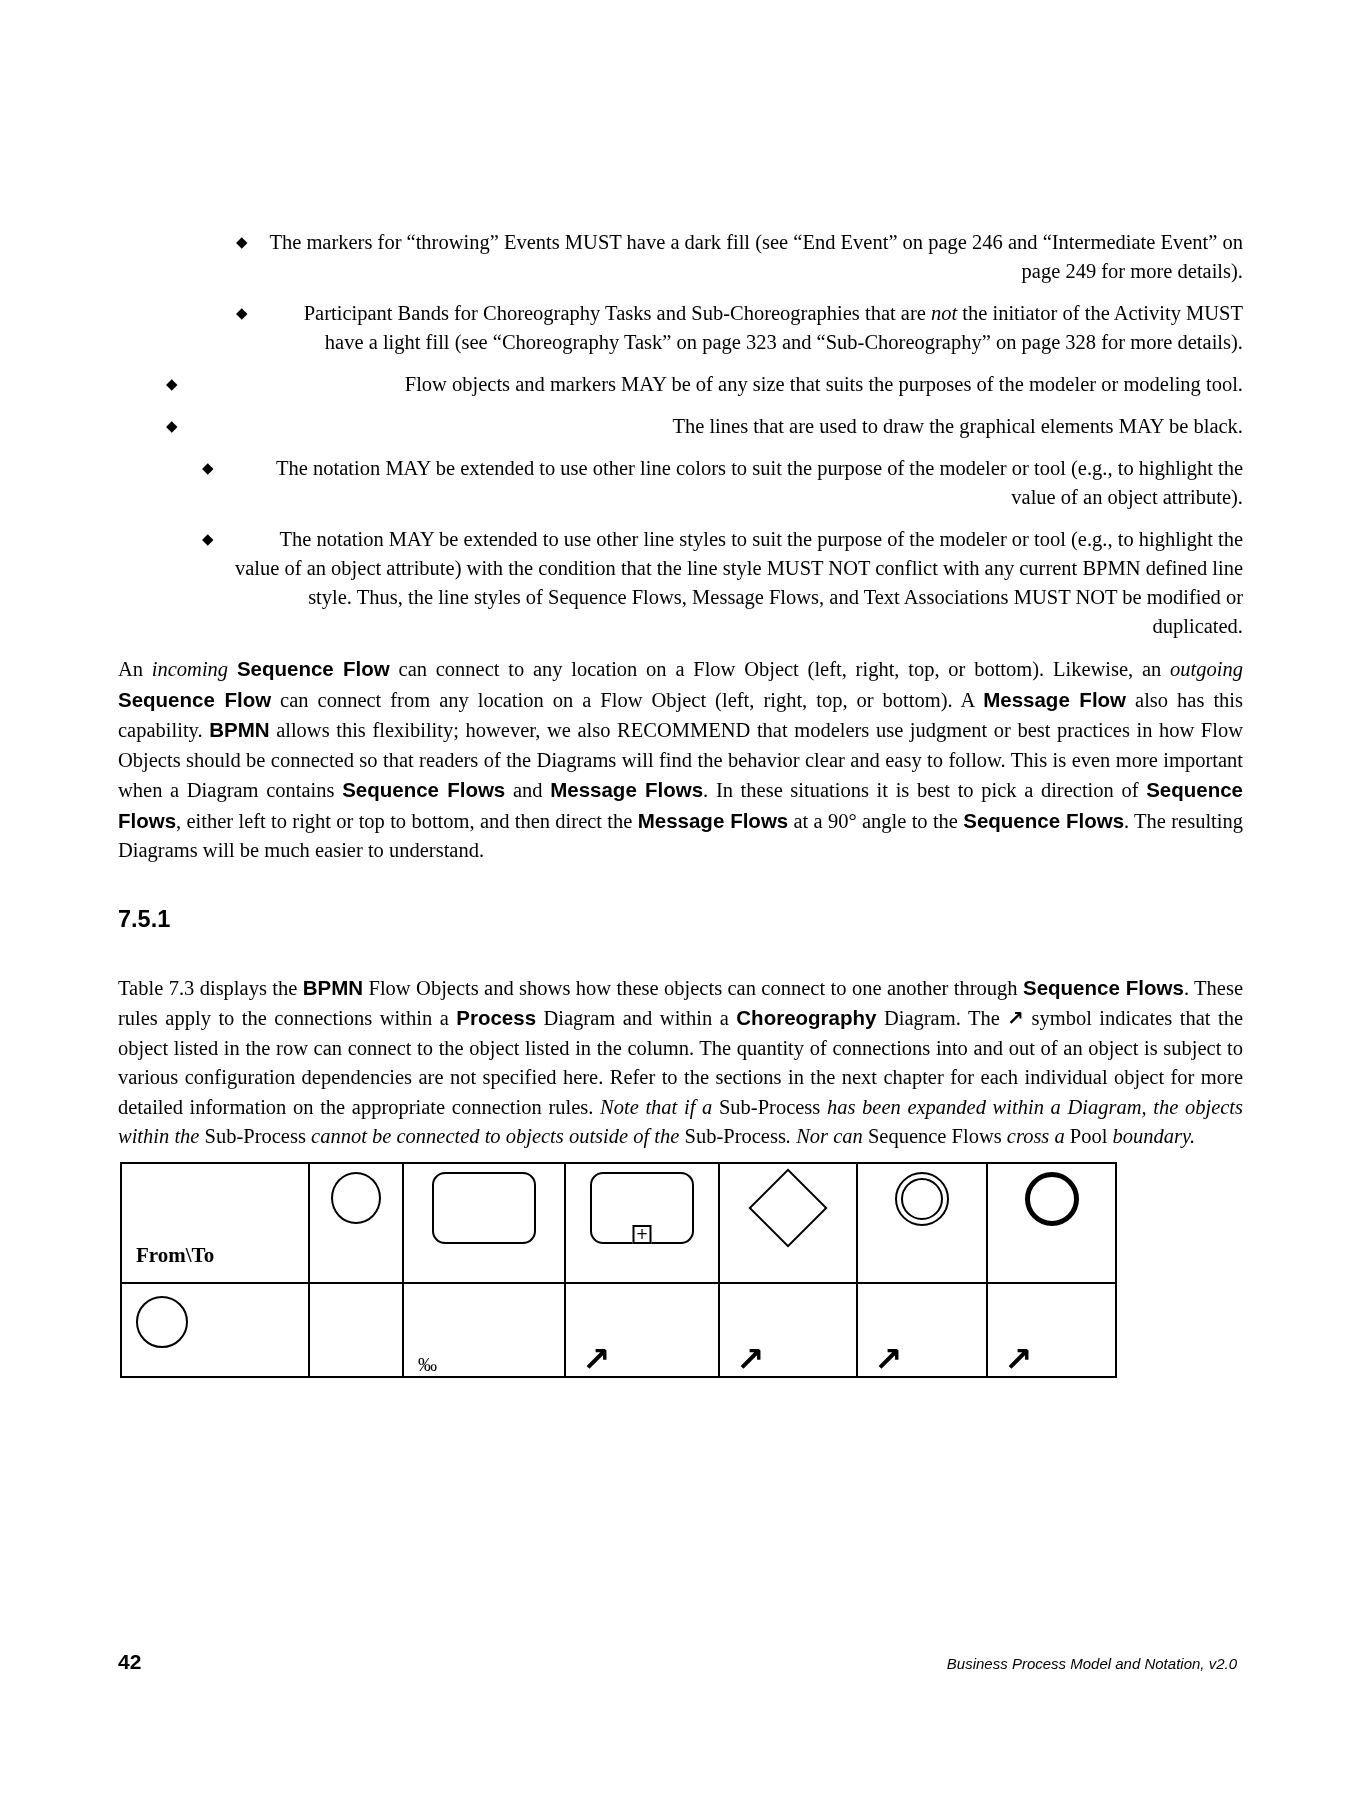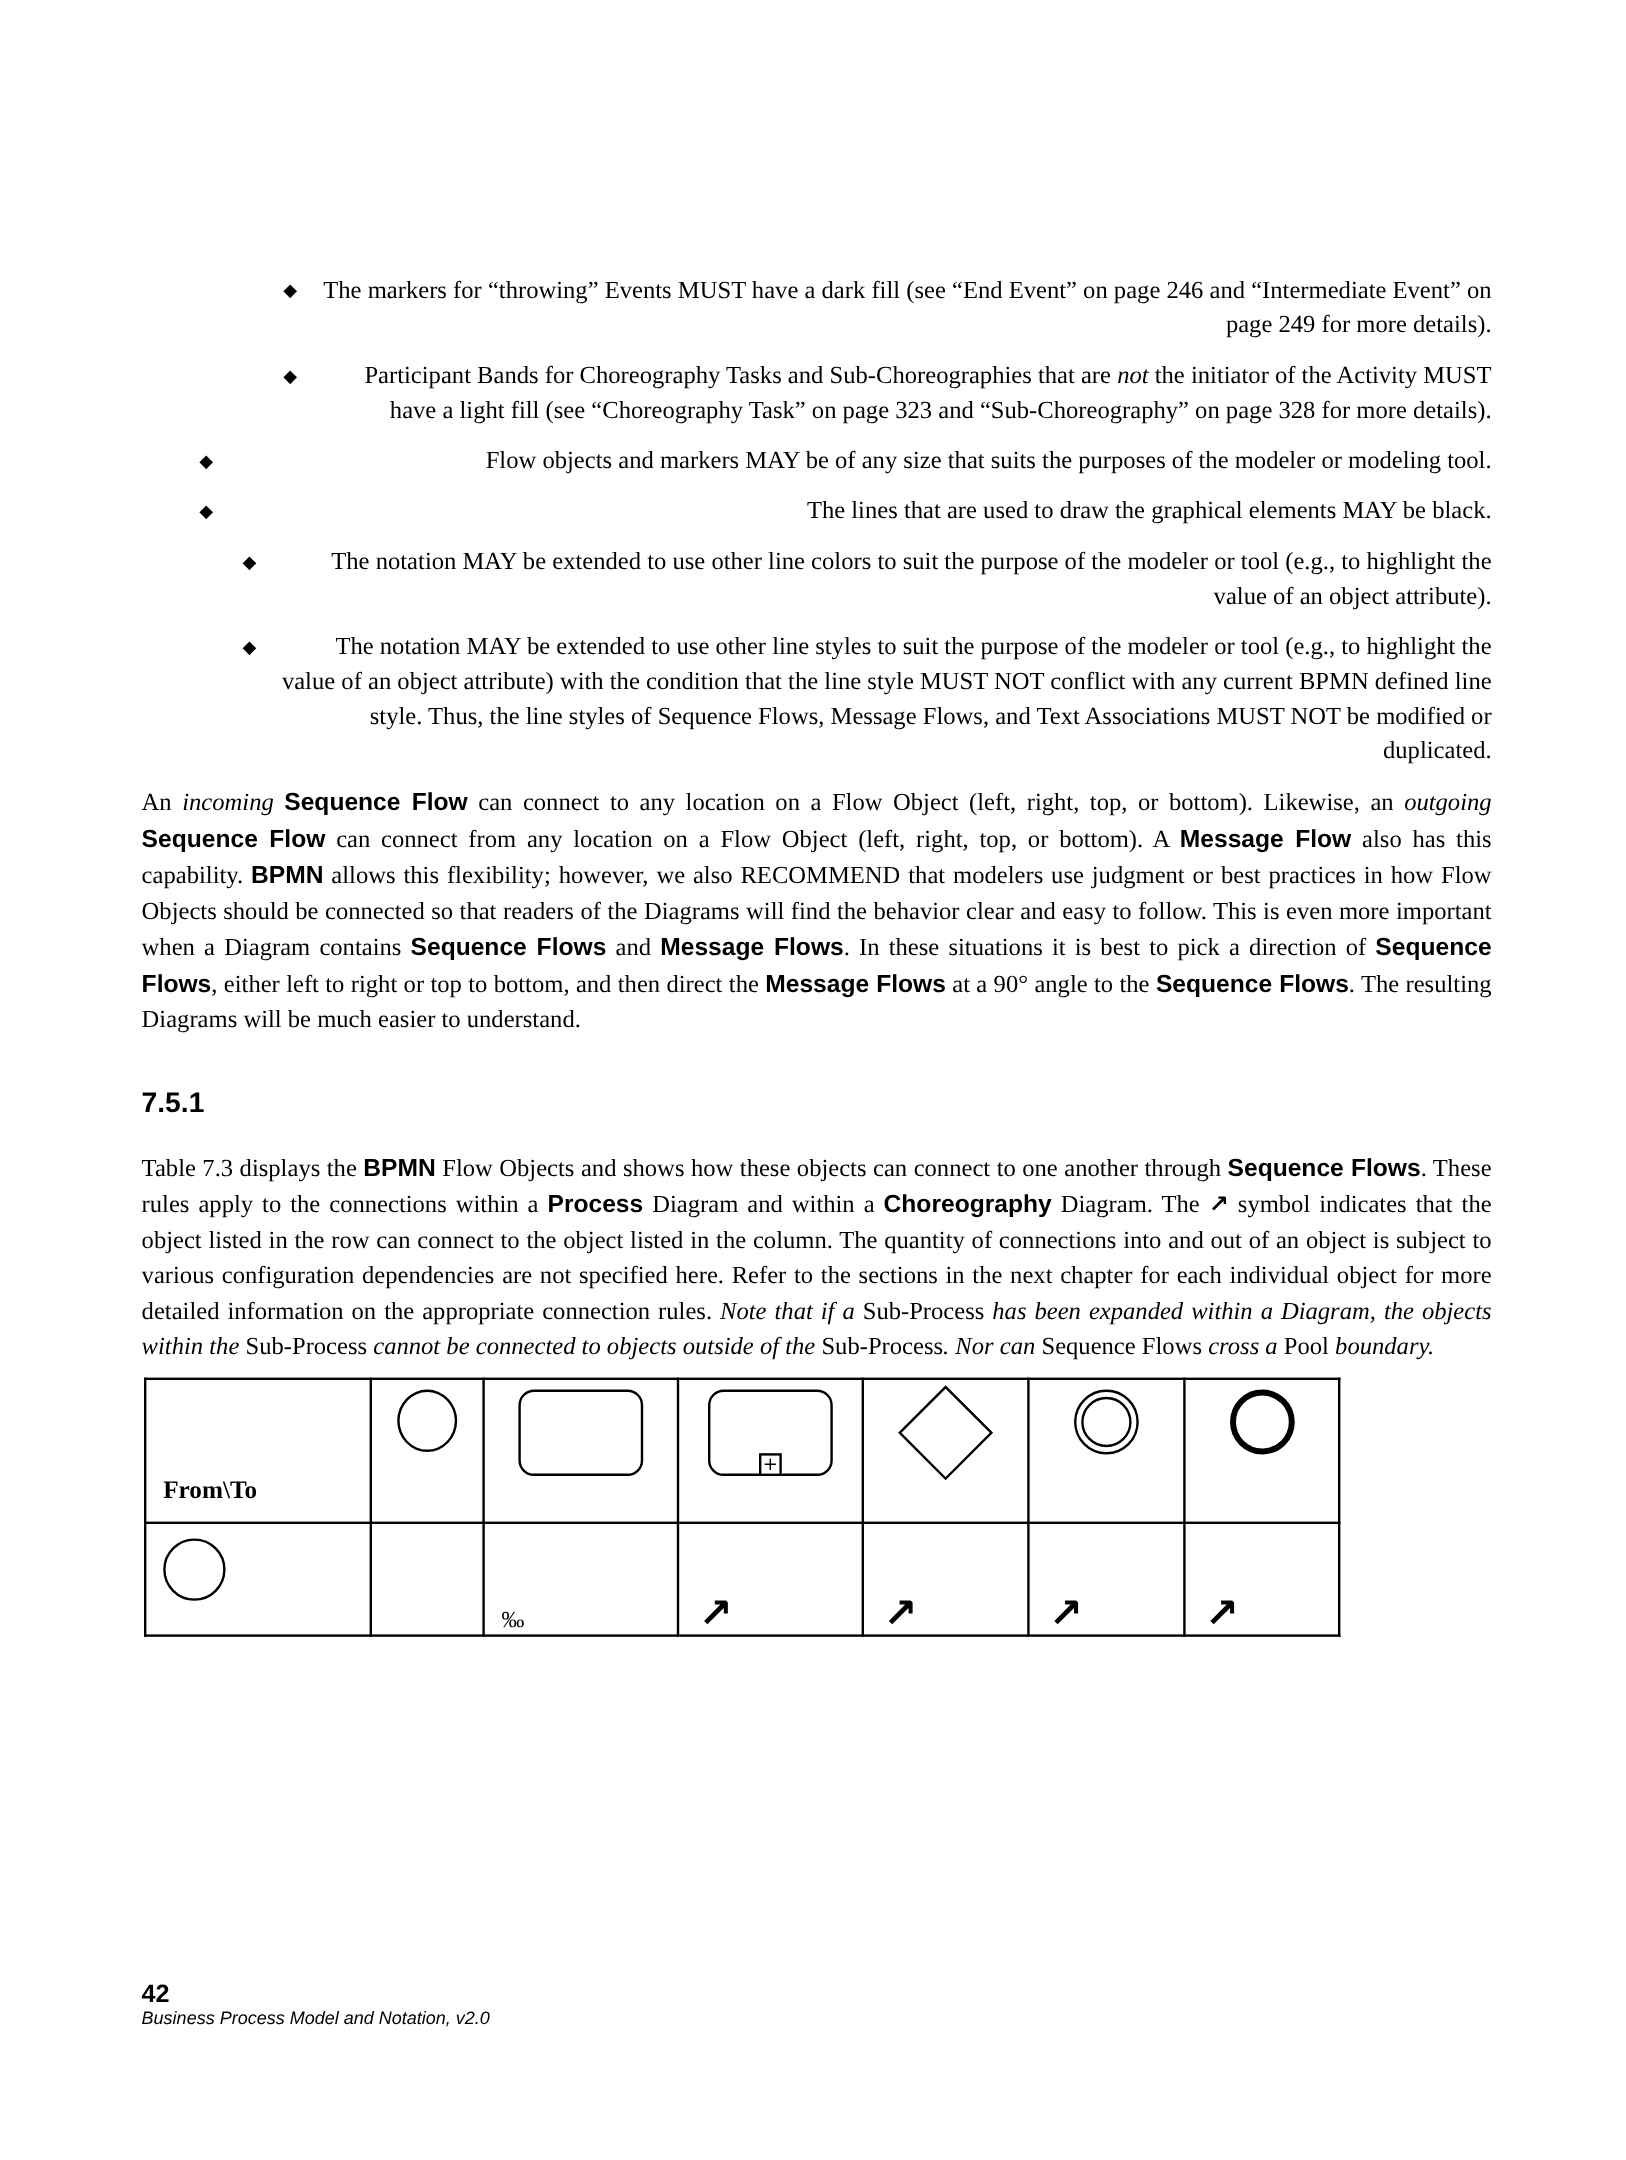--- a/index.html
+++ b/index.html
@@ -50,21 +50,21 @@
     font-size:30px;
     letter-spacing:0px;
     margin:42px 0 24px 0;
     display:flex;
   }
   .h2 .num { width:84px; flex:0 0 auto; }
   .h3 {
     font-family:"Liberation Sans", sans-serif;
     font-weight:bold;
     font-size:23.5px;
-    margin:40px 0 26px 0;
+    margin:40px 0 40px 0;
     display:flex;
   }
   .h3 .num { width:84px; flex:0 0 auto; }
 
   .para {
     font-size:20.5px;
     line-height:29.5px;
     text-align:justify;
     margin:0 0 10px 0;
   }
@@ -172,21 +172,21 @@
   .arrow-inline {
     font-family:"DejaVu Sans", sans-serif;
     font-size:20px;
     font-weight:bold;
   }
 
   
   .footer {
     position:absolute;
     left:118px; right:118px; top:1650px;
-    display:flex; align-items:baseline; justify-content:space-between;flex-direction:column;
+    display:flex; align-items:baseline; justify-content:space-between;
   }
   .pg-num {
     font-family:"Liberation Sans", sans-serif;
     font-weight:bold;
     font-size:21px;
   }
   .doc-title {
     font-family:"Liberation Sans", sans-serif;
     font-size:15px;
     font-style:italic;

